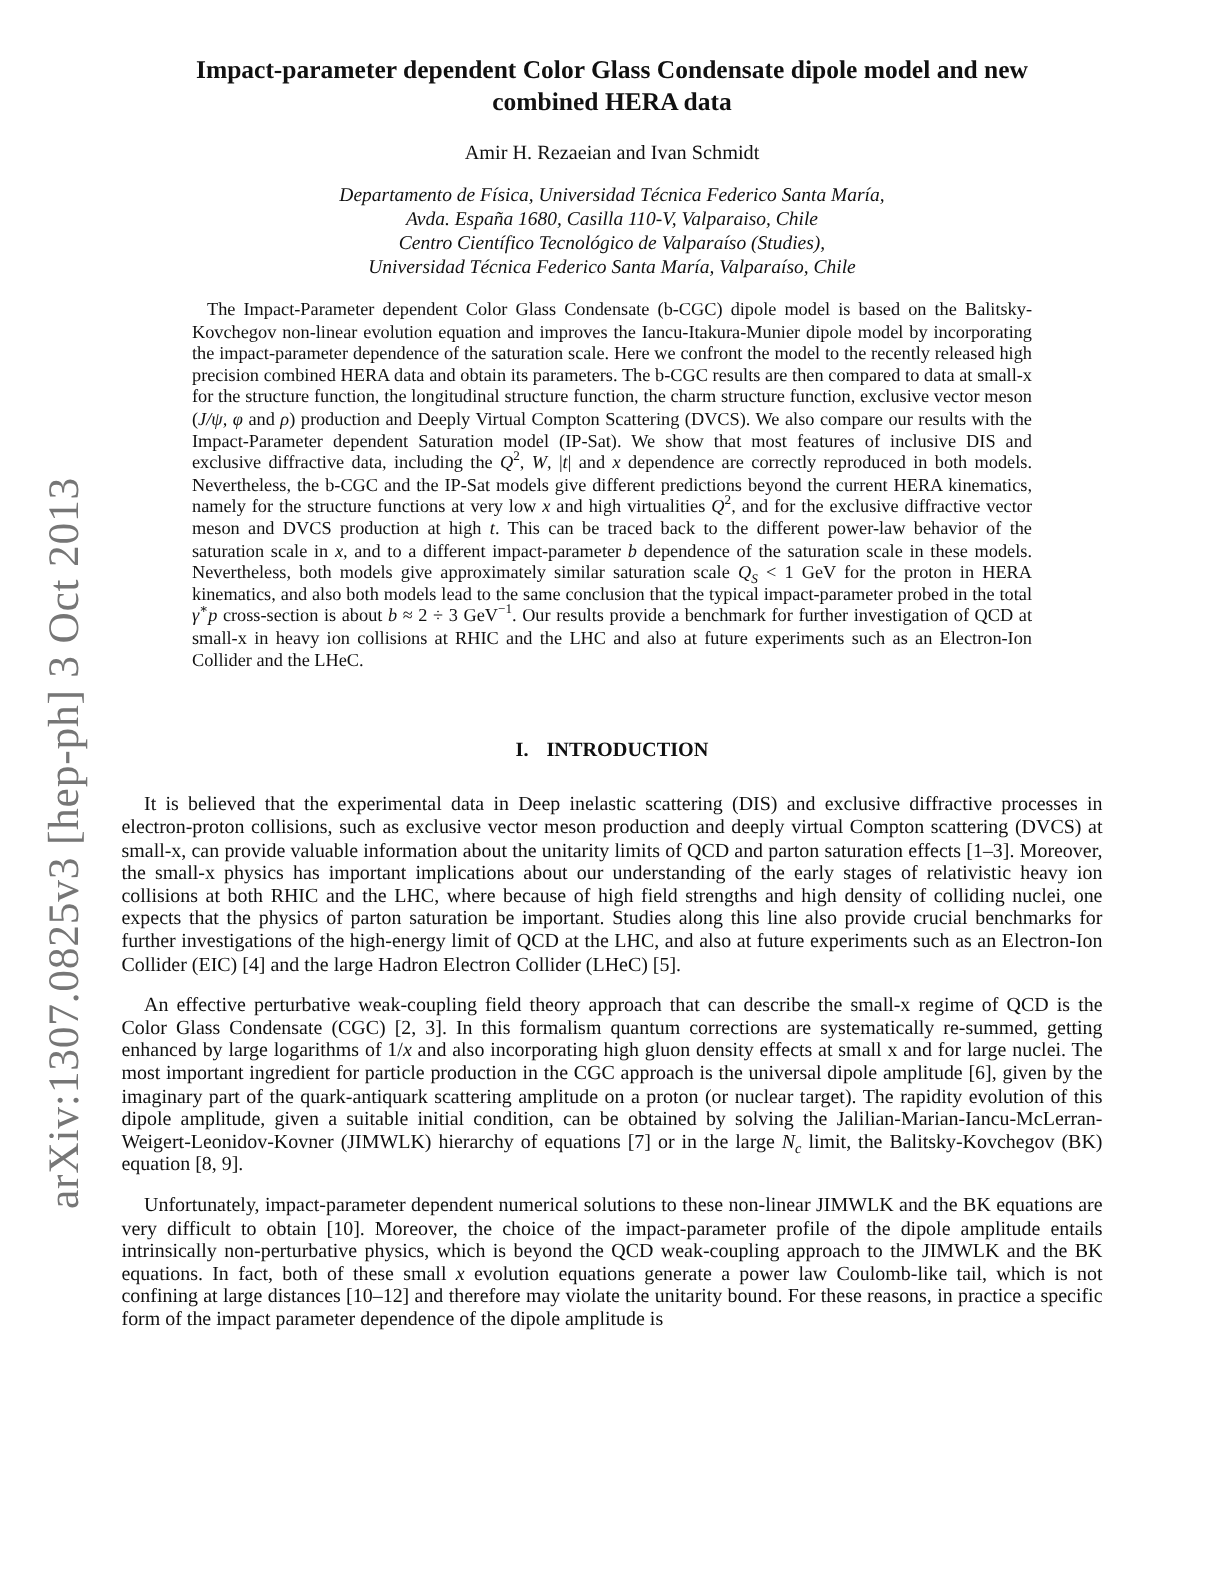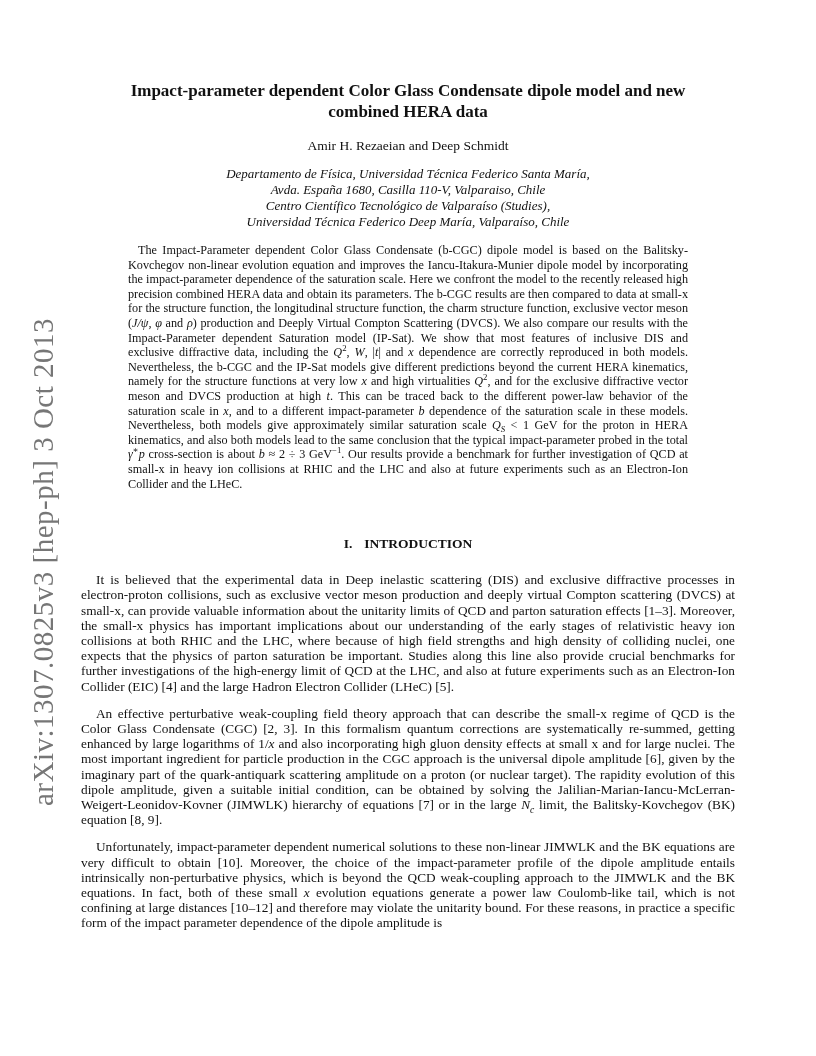--- a/index.html
+++ b/index.html
@@ -26,21 +26,21 @@
     white-space: nowrap;
     font-size: 29px;
     letter-spacing: 0.5px;
     color: #767676;
   }
   .content {
     position: absolute;
     top: 0;
     left: 69px;
     width: 678px;
-    padding-top: 80px;
+    padding-top: 36px;
   }
   .paper-title {
     margin: 0 auto;
     max-width: 648px;
     font-size: 17px;
     font-weight: bold;
     line-height: 21px;
     text-align: center;
   }
   .authors {
@@ -99,27 +99,27 @@
 <body>
 
 <div class="page">
 
   <div class="arxiv-stamp" style="color: rgb(118, 118, 118);">arXiv:1307.0825v3  [hep-ph]  3 Oct 2013</div>
 
   <div class="content">
 
     <h1 class="paper-title">Impact-parameter dependent Color Glass Condensate dipole model and new<br>combined HERA data</h1>
 
-    <div class="authors">Amir H. Rezaeian and Deep Schmidt</div>
+    <div class="authors">Amir H. Rezaeian and Ivan Schmidt</div>
 
     <div class="affiliations">
       <div>Departamento de Física, Universidad Técnica Federico Santa María,</div>
       <div>Avda. España 1680, Casilla 110-V, Valparaiso, Chile</div>
       <div>Centro Científico Tecnológico de Valparaíso (Studies),</div>
-      <div>Universidad Técnica Federico Deep María, Valparaíso, Chile</div>
+      <div>Universidad Técnica Federico Santa María, Valparaíso, Chile</div>
     </div>
 
 
     <div class="abstract">The Impact-Parameter dependent Color Glass Condensate (b-CGC) dipole model is based on the Balitsky-Kovchegov non-linear evolution equation and improves the Iancu-Itakura-Munier dipole model by incorporating the impact-parameter dependence of the saturation scale. Here we confront the model to the recently released high precision combined HERA data and obtain its parameters. The b-CGC results are then compared to data at small-x for the structure function, the longitudinal structure function, the charm structure function, exclusive vector meson (<i>J/ψ, φ</i> and <i>ρ</i>) production and Deeply Virtual Compton Scattering (DVCS). We also compare our results with the Impact-Parameter dependent Saturation model (IP-Sat). We show that most features of inclusive DIS and exclusive diffractive data, including the <i>Q</i><sup>2</sup>, <i>W</i>, |<i>t</i>| and <i>x</i> dependence are correctly reproduced in both models. Nevertheless, the b-CGC and the IP-Sat models give different predictions beyond the current HERA kinematics, namely for the structure functions at very low <i>x</i> and high virtualities <i>Q</i><sup>2</sup>, and for the exclusive diffractive vector meson and DVCS production at high <i>t</i>. This can be traced back to the different power-law behavior of the saturation scale in <i>x</i>, and to a different impact-parameter <i>b</i> dependence of the saturation scale in these models. Nevertheless, both models give approximately similar saturation scale <i>Q<sub>S</sub></i> &lt; 1 GeV for the proton in HERA kinematics, and also both models lead to the same conclusion that the typical impact-parameter probed in the total <i>γ</i><sup>∗</sup><i>p</i> cross-section is about <i>b</i> ≈ 2 ÷ 3 GeV<sup>−1</sup>. Our results provide a benchmark for further investigation of QCD at small-x in heavy ion collisions at RHIC and the LHC and also at future experiments such as an Electron-Ion Collider and the LHeC.</div>
 
     <div class="section-heading">
       <span class="sec-num">I.</span><span>INTRODUCTION</span>
     </div>
 
     <div class="body-text">

